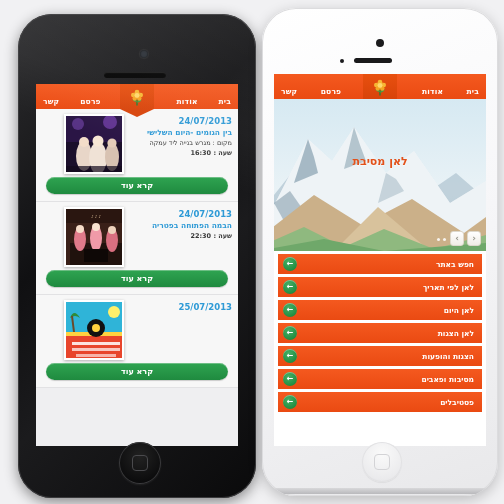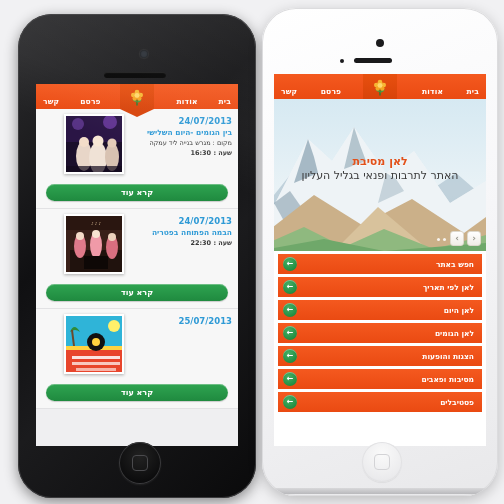--- a/index.html
+++ b/index.html
@@ -84,21 +84,21 @@
   .feed { height:337px; background:#efeff1; overflow:hidden; }
   .card { background:#f7f7f7; border-bottom:1px solid #e2e2e4; padding:5px 6px 7px 6px; }
   .card-top { display:flex; flex-direction:row-reverse; gap:6px;padding-left:22px; }
   .card-text { flex:1; text-align:right; direction:rtl; padding-top:1px; }
   .ev-date { color:#2e9ad6; font-size:8.5px; font-weight:bold; line-height:12px; }
   .ev-title { color:#2e9ad6; font-size:7.5px; font-weight:bold; line-height:11px; }
   .ev-place { color:#3a3a3a; font-size:6.5px; line-height:10px; }
   .ev-time  { color:#3a3a3a; font-size:6.5px; line-height:10px; font-weight:bold; }
   .thumb { width:60px; height:60px; border:2px solid #fff; box-shadow:0 1px 3px rgba(0,0,0,.3);
            overflow:hidden; flex:0 0 auto; position:relative; background:#222; }
-  .btn-more { margin:10px 4px 0 4px; height:17px; border-radius:9px;
+  .btn-more { margin:3px 4px 0 4px; height:17px; border-radius:9px;
            background: linear-gradient(#2fa451,#1f8a3f);
            box-shadow: inset 0 1px 0 rgba(255,255,255,.3), 0 1px 1px rgba(0,0,0,.18);
            color:#fff; font-size:8px; font-weight:bold;
            display:flex; align-items:center; justify-content:center;text-align:center; }
 
   
   .hero { position:relative; height:152px; overflow:hidden; background:#cfe4ef; }
   .hero-title { position:absolute; left:0; right:0; top:56px; text-align:center;
            color:#e2511a; font-size:11px; font-weight:bold; direction:rtl; text-shadow:0 1px 1px rgba(255,255,255,.6); }
   .hero-sub { position:absolute; left:0; right:0; top:70px; text-align:center;
@@ -297,21 +297,20 @@
           <path d="M112 74 L104 104 L130 92 L122 80Z" fill="#9db3bf" opacity=".5"></path>
           <path d="M0 104 L16 92 L30 112 L10 122Z" fill="#7f98a8" opacity=".55"></path>
 
           <path d="M-6 132 L40 96 L88 126 L138 100 L190 134 L212 118 L212 152 L-6 152Z" fill="#cbb089"></path>
           <path d="M60 152 L104 108 L156 152Z" fill="#d8c29c"></path>
 
           <path d="M-6 144 L30 128 L70 148 L110 130 L160 150 L212 136 L212 152 L-6 152Z" fill="#8fb97f"></path>
           <path d="M-6 150 L50 140 L110 152 L212 144 L212 152 L-6 152Z" fill="#6fa86a"></path>
         </svg>
         <div class="hero-title">לאן מסיבת</div>
-        <div class="hero-sub">האתר לתרבות ופנאי בגליל העליון</div>
         <div class="hero-dots">
           <span></span>
           <span></span>
         </div>
         <div class="car-btns">
           <div class="car-btn">‹</div>
           <div class="car-btn">›</div>
         </div>
       </div>
 
@@ -322,21 +321,21 @@
         </div>
         <div class="menu-row">
           <span class="menu-label">לאן לפי תאריך</span>
           <span class="menu-arrow">←</span>
         </div>
         <div class="menu-row">
           <span class="menu-label">לאן היום</span>
           <span class="menu-arrow">←</span>
         </div>
         <div class="menu-row">
-          <span class="menu-label">לאן הגומים</span>
+          <span class="menu-label">לאן הצגות</span>
           <span class="menu-arrow">←</span>
         </div>
         <div class="menu-row">
           <span class="menu-label">הצגות והופעות</span>
           <span class="menu-arrow">←</span>
         </div>
         <div class="menu-row">
           <span class="menu-label">מסיבות ופאבים</span>
           <span class="menu-arrow">←</span>
         </div>

